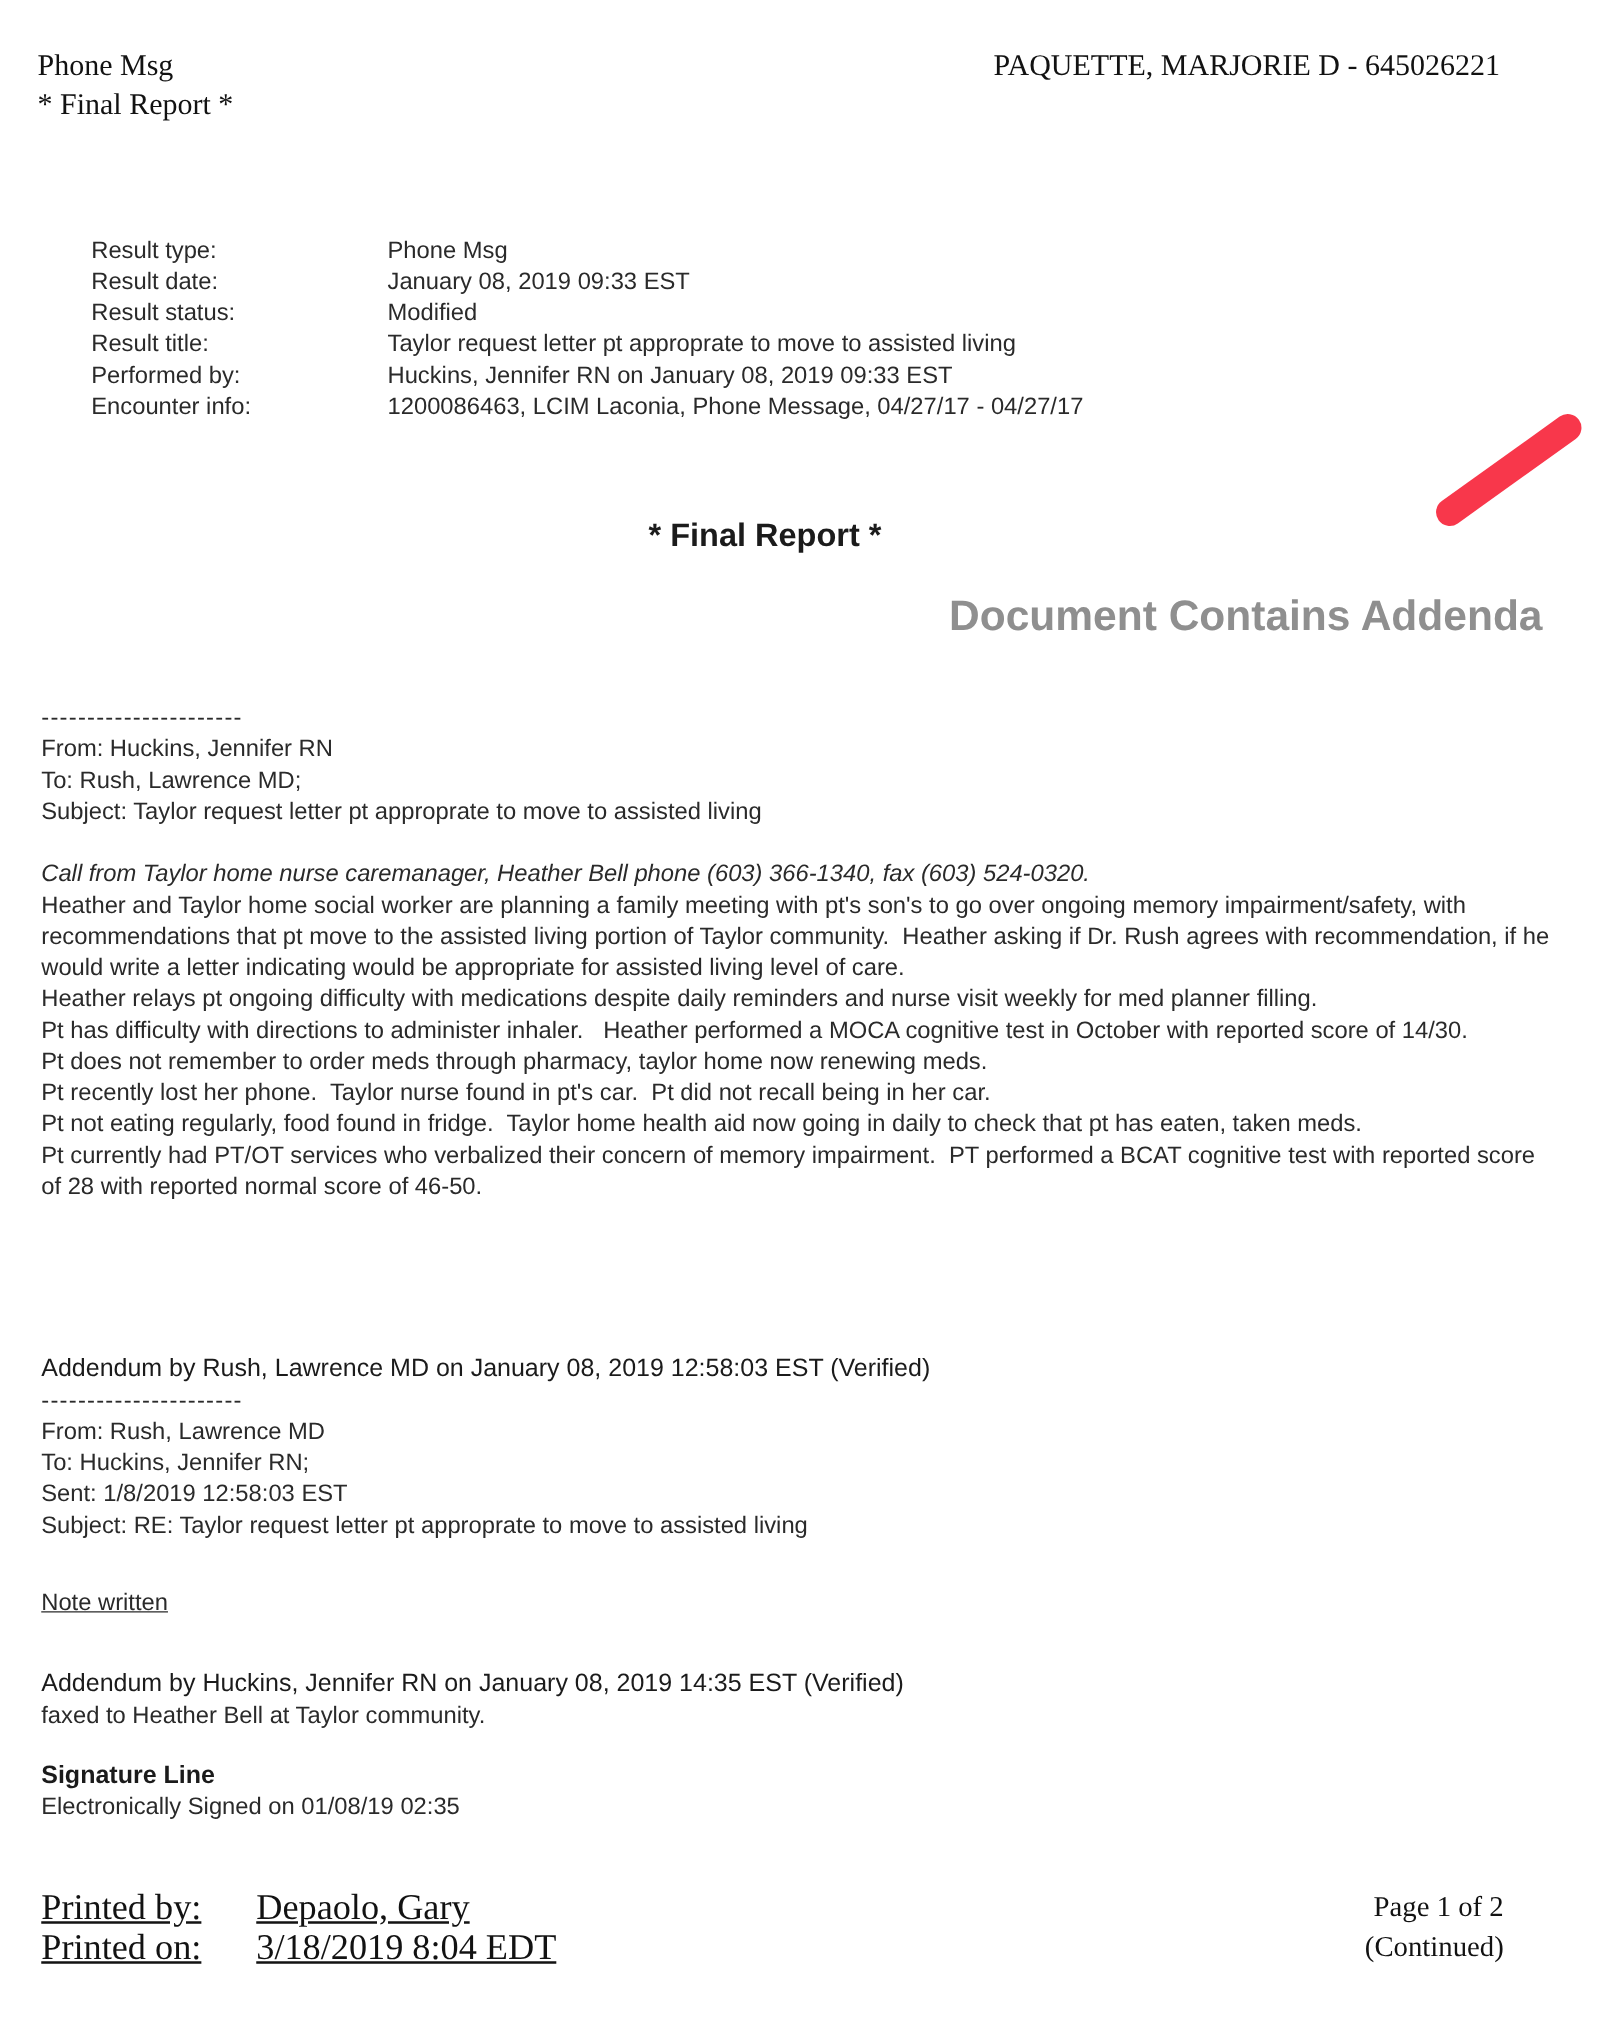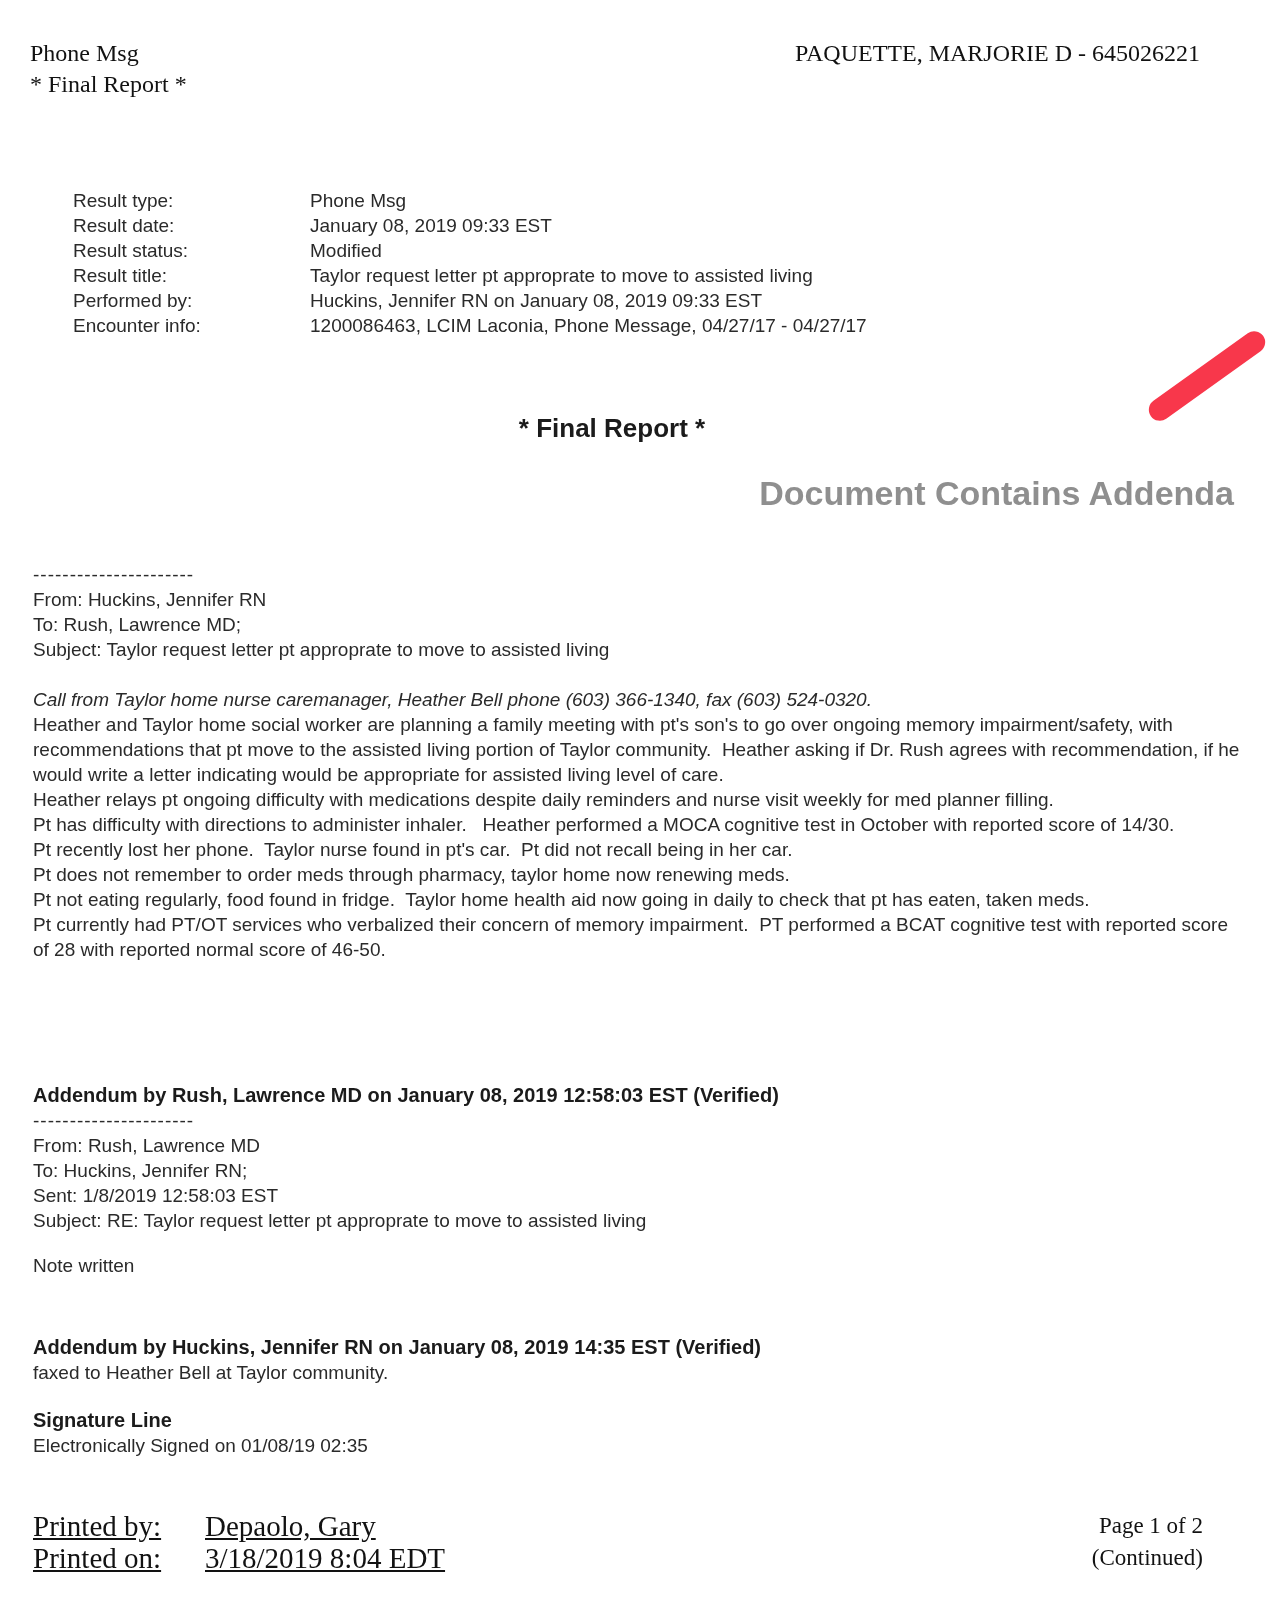--- a/index.html
+++ b/index.html
@@ -45,22 +45,22 @@
   .msg {
     position: absolute; left: 33px; width: 1216px;
     font-size: 19px; line-height: 25px; color: #2a2a2a;
   }
   .msg-1 { top: 562px; }
   .sep { letter-spacing: 1px; }
   .para { white-space: pre-wrap; }
   .body-start { margin-top: 25px; font-style: italic; }
 
   .addendum-1 { top: 1083px; }
-  .addendum-heading { font-weight: bold; color: #1b1b1b; font-size: 20px; }
-  .note-body { margin-top: 20px; }
+  .addendum-heading { font-weight: normal; color: #1b1b1b; font-size: 20px; }
+  .note-body { margin-top: 37px; text-decoration: underline; }
 
   .addendum-2 { top: 1335px; }
   .signature-block { top: 1408px; }
   .sig-heading { font-weight: bold; color: #1b1b1b; font-size: 20px; }
 
   
   .footer-left {
     position: absolute; top: 1510px; left: 33px;
     font-size: 29px; line-height: 32px; text-decoration: underline;
   }
@@ -123,22 +123,22 @@
 
 <div class="msg msg-1">
   <div class="sep">----------------------</div>
   <div>From: Huckins, Jennifer RN</div>
   <div>To: Rush, Lawrence MD;</div>
   <div class="para">Subject: Taylor request letter pt approprate to move to assisted living</div>
   <div class="para body-start">Call from Taylor home nurse caremanager, Heather Bell phone (603) 366-1340, fax (603) 524-0320.</div>
   <div class="para">Heather and Taylor home social worker are planning a family meeting with pt's son's to go over ongoing memory impairment/safety, with recommendations that pt move to the assisted living portion of Taylor community.  Heather asking if Dr. Rush agrees with recommendation, if he would write a letter indicating would be appropriate for assisted living level of care.</div>
   <div class="para">Heather relays pt ongoing difficulty with medications despite daily reminders and nurse visit weekly for med planner filling.</div>
   <div class="para">Pt has difficulty with directions to administer inhaler.   Heather performed a MOCA cognitive test in October with reported score of 14/30.</div>
+  <div class="para">Pt does not remember to order meds through pharmacy, taylor home now renewing meds.</div>
   <div class="para">Pt recently lost her phone.  Taylor nurse found in pt's car.  Pt did not recall being in her car.</div>
-  <div class="para">Pt does not remember to order meds through pharmacy, taylor home now renewing meds.</div>
   <div class="para">Pt not eating regularly, food found in fridge.  Taylor home health aid now going in daily to check that pt has eaten, taken meds.</div>
   <div class="para">Pt currently had PT/OT services who verbalized their concern of memory impairment.  PT performed a BCAT cognitive test with reported score of 28 with reported normal score of 46-50.</div>
 </div>
 
 <div class="msg addendum-1">
   <div class="addendum-heading">Addendum by Rush, Lawrence MD on January 08, 2019 12:58:03 EST (Verified)</div>
   <div class="sep">----------------------</div>
   <div>From: Rush, Lawrence MD</div>
   <div>To: Huckins, Jennifer RN;</div>
   <div>Sent: 1/8/2019 12:58:03 EST</div>

